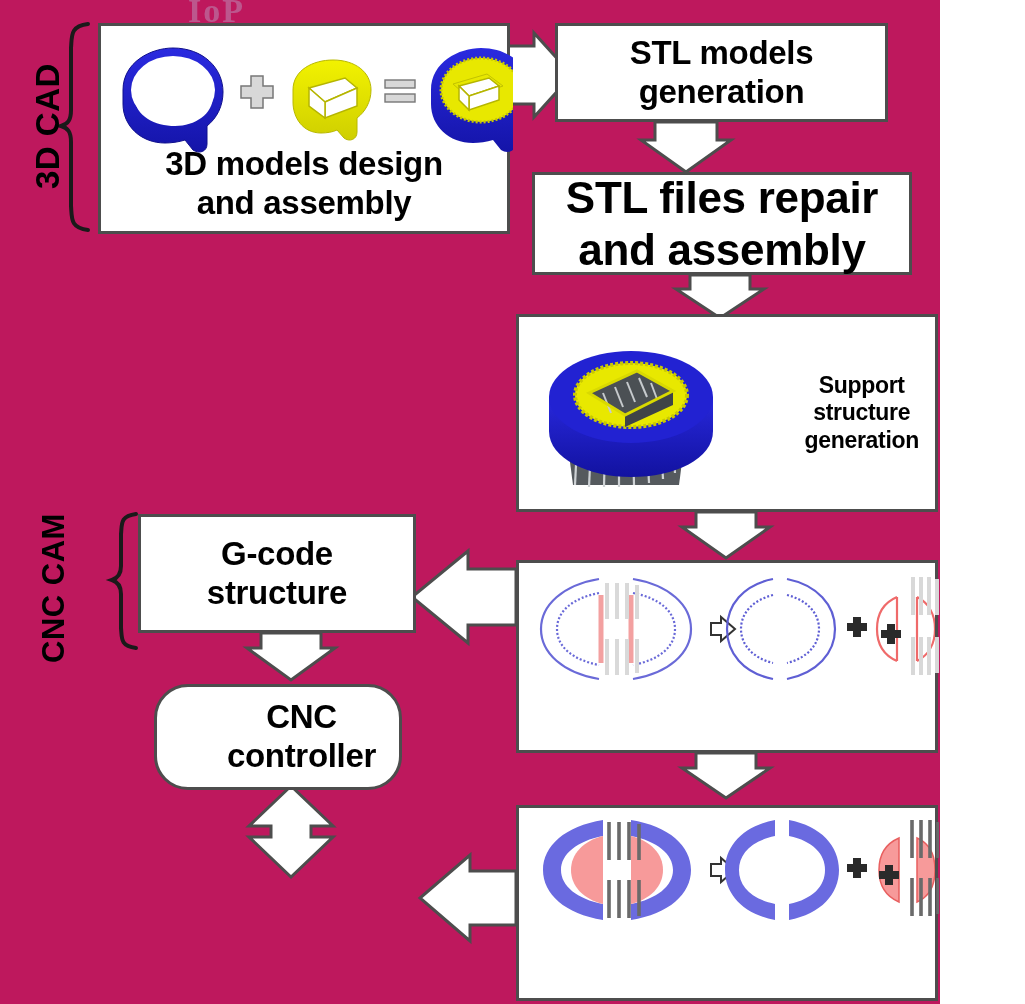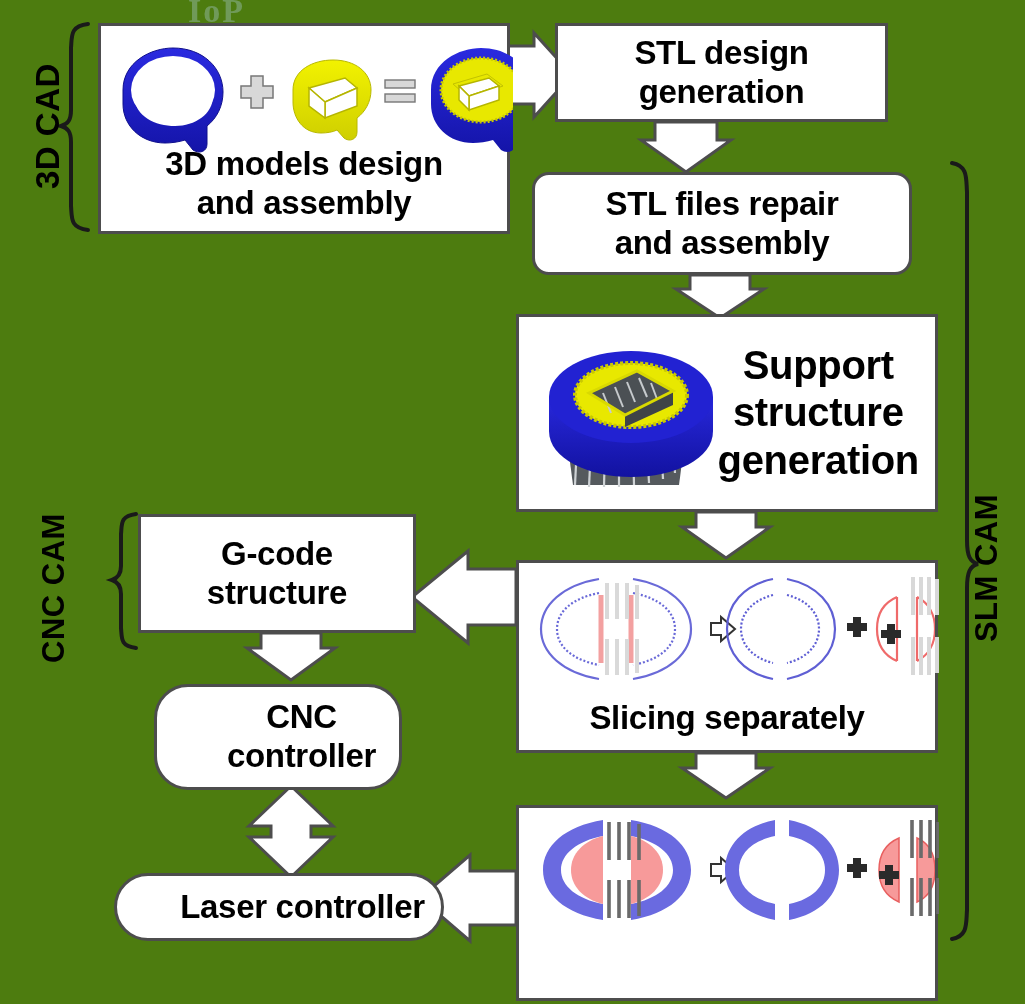--- a/index.html
+++ b/index.html
@@ -2,22 +2,22 @@
 <html><head>
 <meta charset="utf-8">
 <style>
   html,body{margin:0;padding:0;background:#ffffff;}
   body{
     font-family:"Liberation Sans","DejaVu Sans",sans-serif;
     -webkit-font-smoothing:antialiased;
   }
   #stage{
     position:relative;
-    width:1025px;height:1004px;
-    background:#4d7c0f;
+    width:940px;height:1004px;
+    background:#be185d;
     overflow:hidden;
   }
 
   
   .node{
     position:absolute;
     box-sizing:border-box;
     border:3px solid #4d4d4d;
     background:#ffffff;
     color:#000000;
@@ -185,30 +185,30 @@
           <path d="M42 52 L72 42 L72 56 L42 66 Z" fill="#ffffff" stroke="#b5b500" stroke-width="1.5"></path>
           <path d="M32 42 L42 52 L42 66 L32 56 Z" fill="#ffffff" stroke="#b5b500" stroke-width="1.5"></path>
         </g>
       </svg>
     </div>
     <span class="label">3D models design
 and assembly</span>
   </div>
 
   <div class="node" style="left:555px;top:23px;width:333px;height:99px;font-size:33px;">
-    <span class="label">STL design
+    <span class="label">STL models
 generation</span>
   </div>
 
-  <div class="node" style="left:532px;top:172px;width:380px;height:103px;font-size:33px;border-radius:17px;">
+  <div class="node" style="left:532px;top:172px;width:380px;height:103px;font-size:44px;">
     <span class="label">STL files repair
 and assembly</span>
   </div>
 
-  <div class="node" style="left:516px;top:314px;width:422px;height:198px;font-size:40px;
+  <div class="node" style="left:516px;top:314px;width:422px;height:198px;font-size:23px;
               justify-content:flex-end;padding-right:16px;">
     <div class="pic" style="left:14px;top:18px;width:196px;height:164px;">
       <svg width="196" height="164" viewBox="0 0 196 164">
         <defs>
           <linearGradient id="bluB" x1="0" y1="0" x2="0" y2="1">
             <stop offset="0" stop-color="#2828dc"></stop>
               <stop offset="1" stop-color="#1212a0"></stop>
           </linearGradient>
         </defs>
 
@@ -306,21 +306,20 @@
           <line x1="20" y1="62" x2="20" y2="100"></line>
             <line x1="28" y1="62" x2="28" y2="98"></line>
         </g>
       </svg>
     </div>
     <div class="pic" style="left:360px;top:52px;width:24px;height:24px;">
       <svg width="24" height="24" viewBox="0 0 24 24">
         <path d="M2 9 h6 V3 h8 v6 h6 v8 h-6 v6 H8 v-6 H2 Z" fill="#2a2a2a"></path>
       </svg>
     </div>
-    <span class="label">Slicing separately</span>
   </div>
 
   <div class="node" style="left:516px;top:805px;width:422px;height:196px;font-size:33px;
               align-items:flex-end;padding-bottom:12px;">
     <div class="pic" style="left:6px;top:8px;width:410px;height:108px;">
       <svg width="410" height="108" viewBox="0 0 410 108">
 
         <g>
           <path d="M78 4 C40 10 18 30 18 54 C18 78 40 98 78 104 L78 88
                    C52 83 36 70 36 54 C36 38 52 25 78 20 Z" fill="#6a6ae0"></path>
@@ -382,17 +381,14 @@
   <div class="node" style="left:138px;top:514px;width:278px;height:119px;font-size:33px;">
     <span class="label">G-code
 structure</span>
   </div>
 
   <div class="node rounded" style="left:154px;top:684px;width:248px;height:106px;font-size:33px;">
     <span class="label">CNC
 controller</span>
   </div>
 
-  <div class="node rounded" style="left:114px;top:873px;width:330px;height:68px;font-size:33px;">
-    <span class="label">Laser controller</span>
-  </div>
 
 </div>
 
 </body></html>

